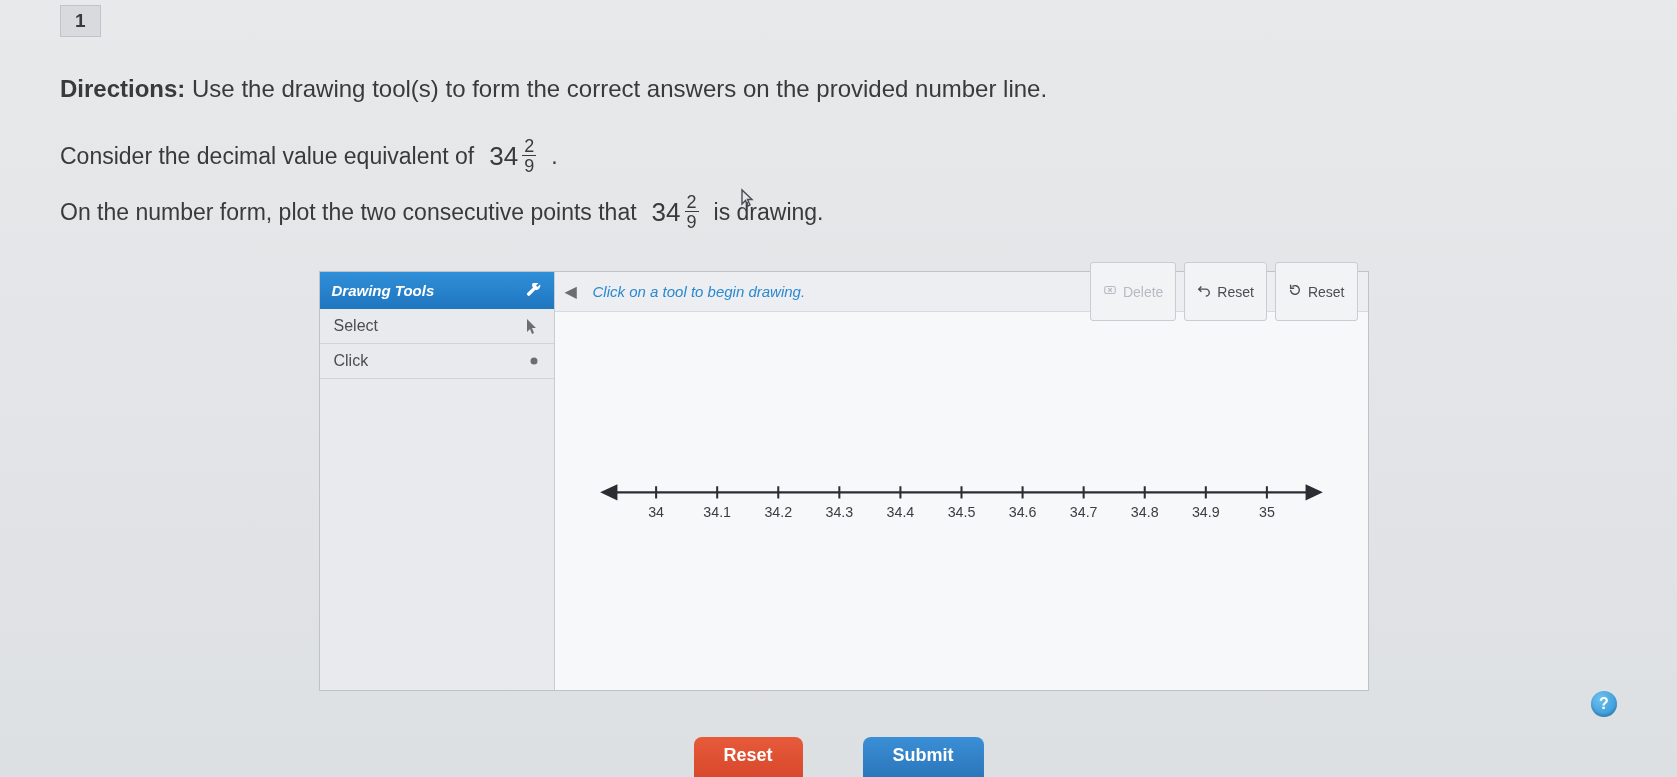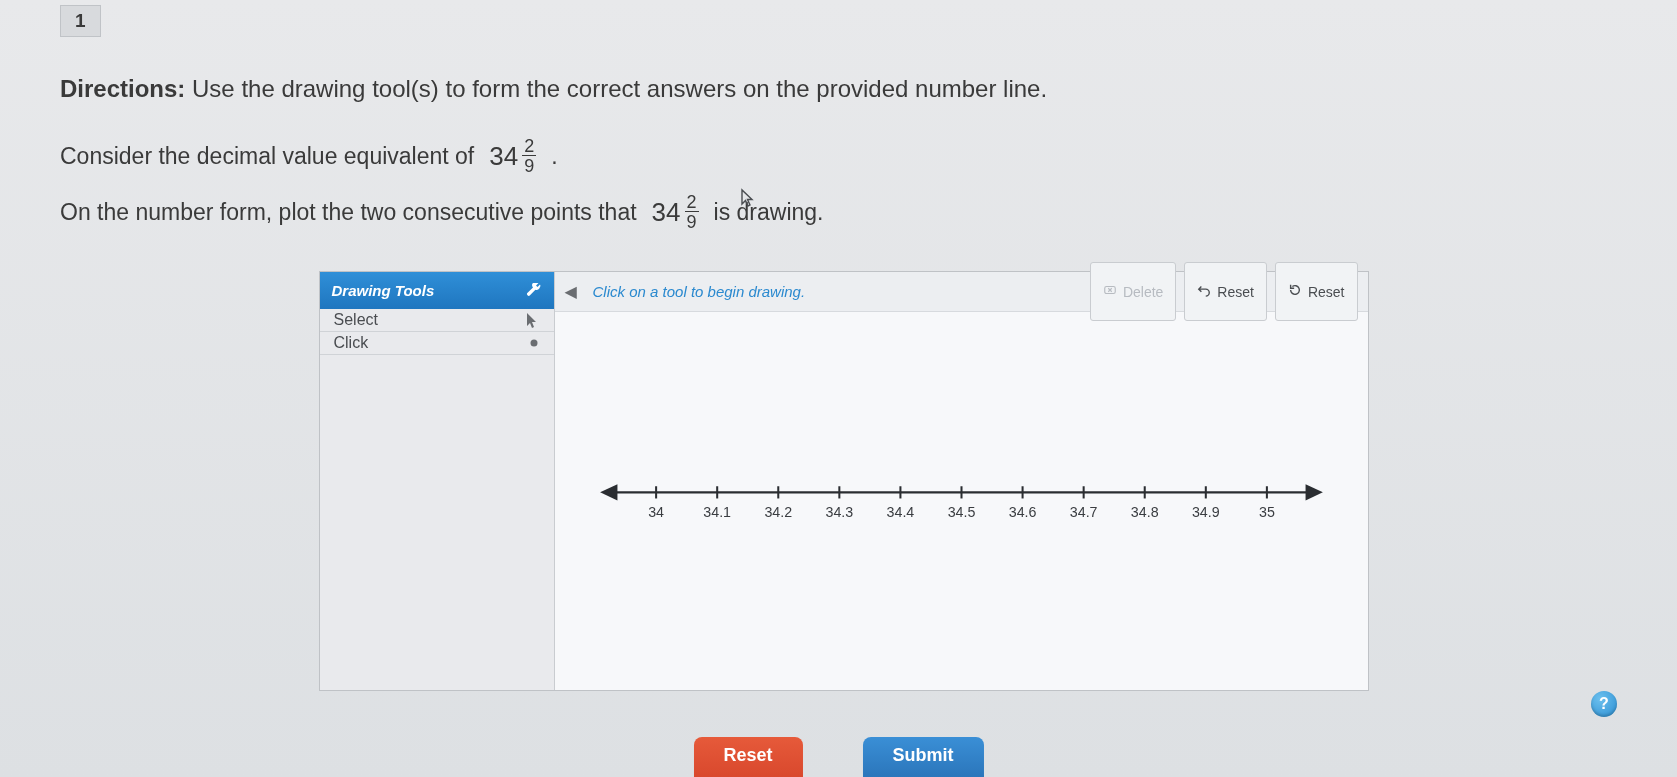--- a/index.html
+++ b/index.html
@@ -82,21 +82,21 @@
       font-style: italic;
       font-weight: bold;
       padding: 10px 12px;
       display: flex;
       justify-content: space-between;
       align-items: center;
       gap: 24px;
     }
     .sidebar-row {
       border-bottom: 1px solid #d0d3d7;
-      padding: 2px 14px;
+      padding: 8px 14px;
       font-size: 16px;
       color: #4a4d51;
       display: flex;
       justify-content: space-between;
       align-items: center;
       cursor: pointer;
     }
     .sidebar-icon { display:inline-flex; align-items:center; }
     .canvas-area {
       flex: 1;

